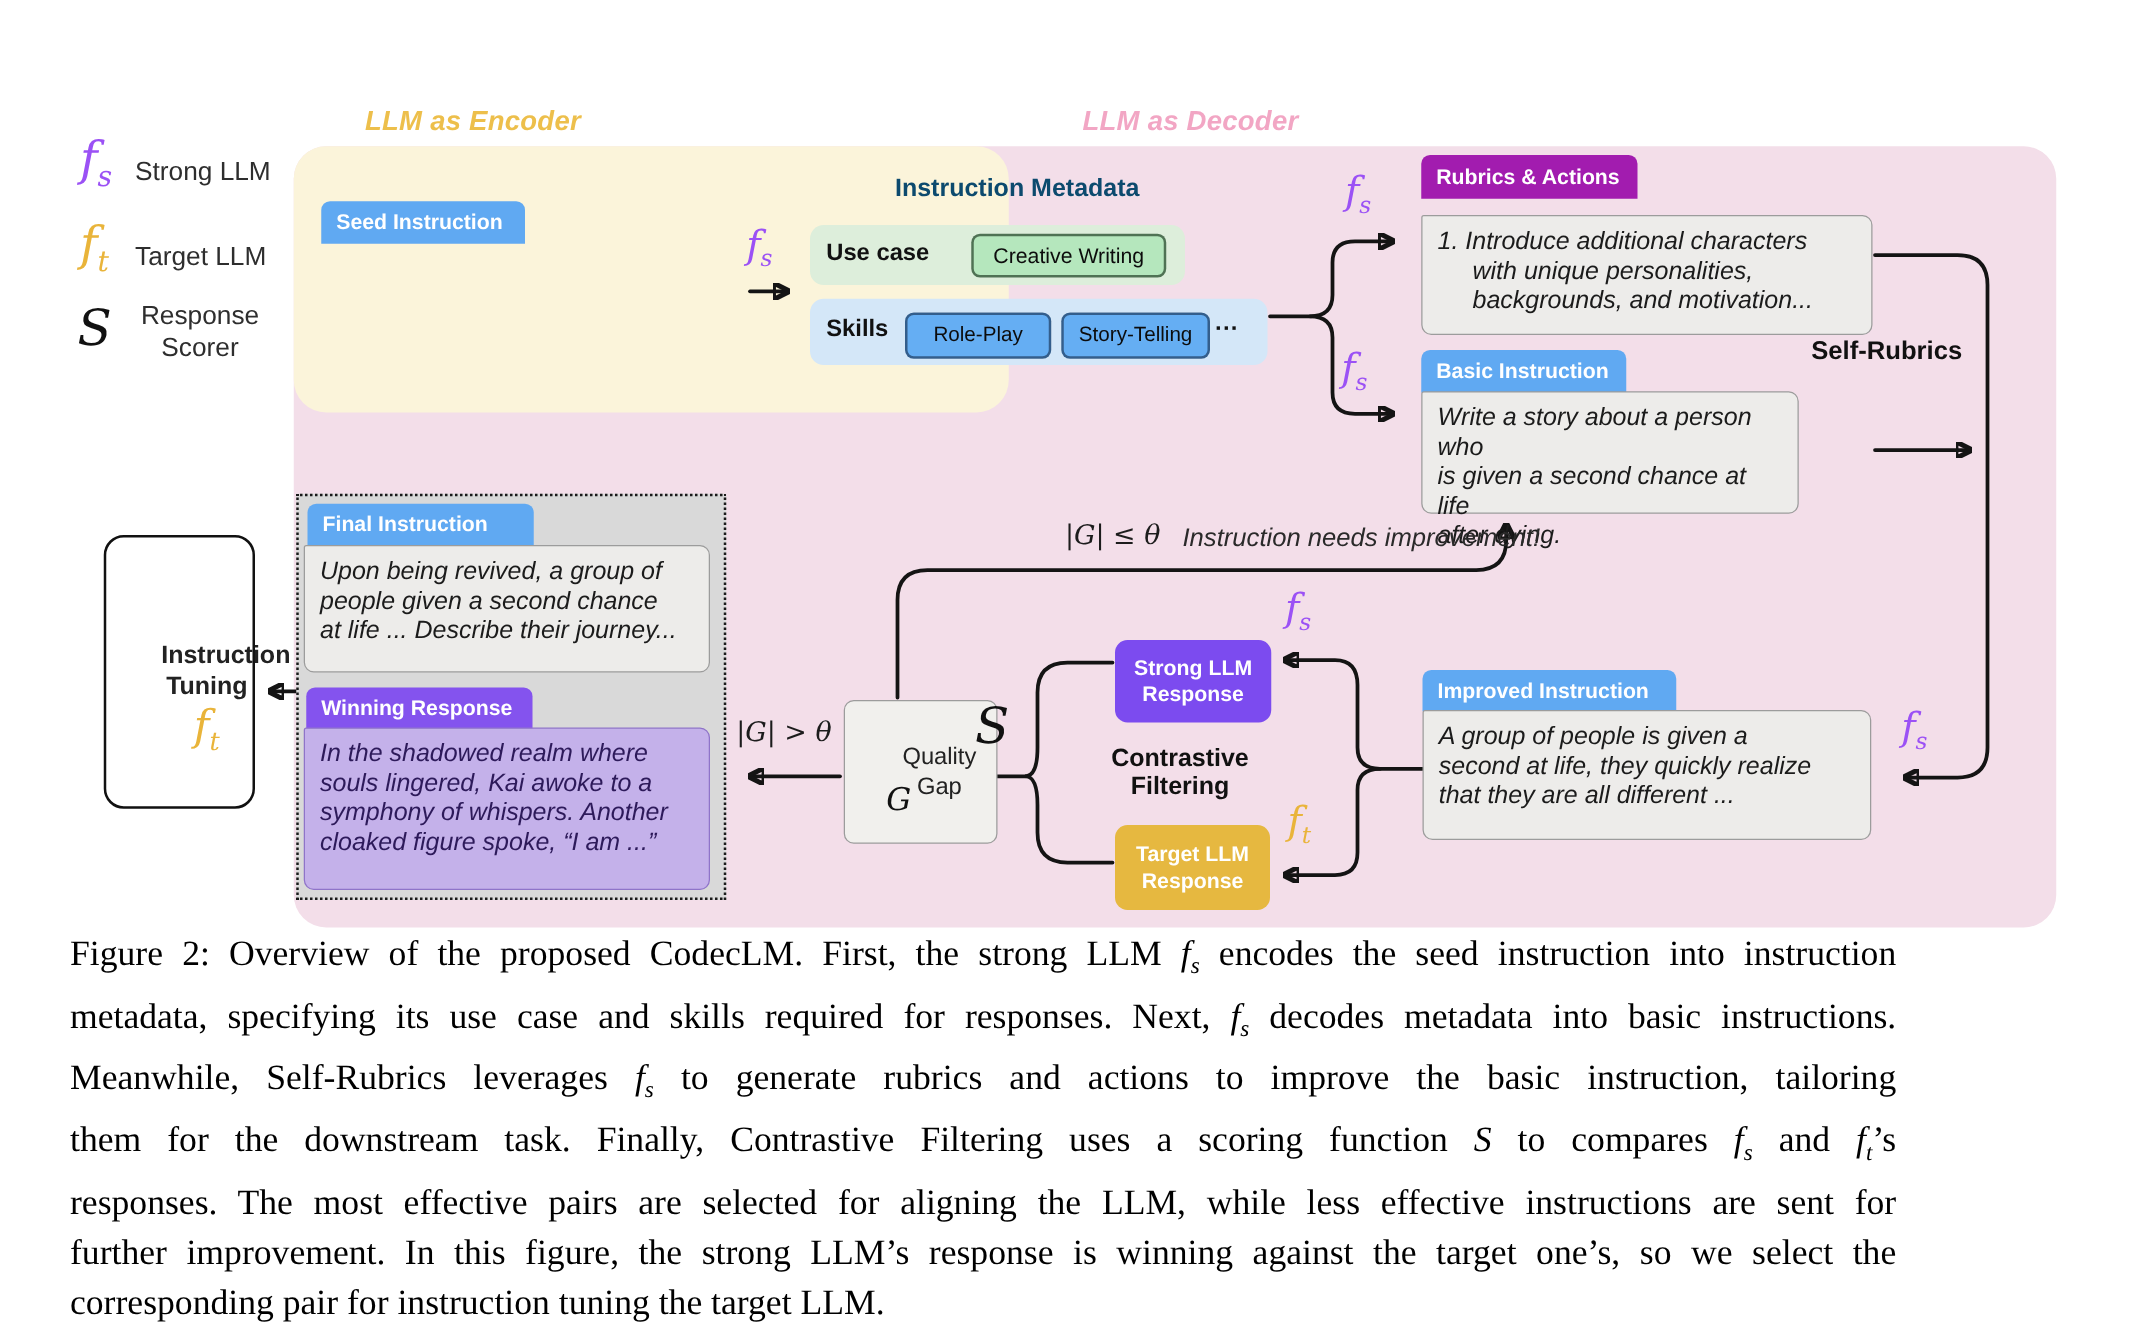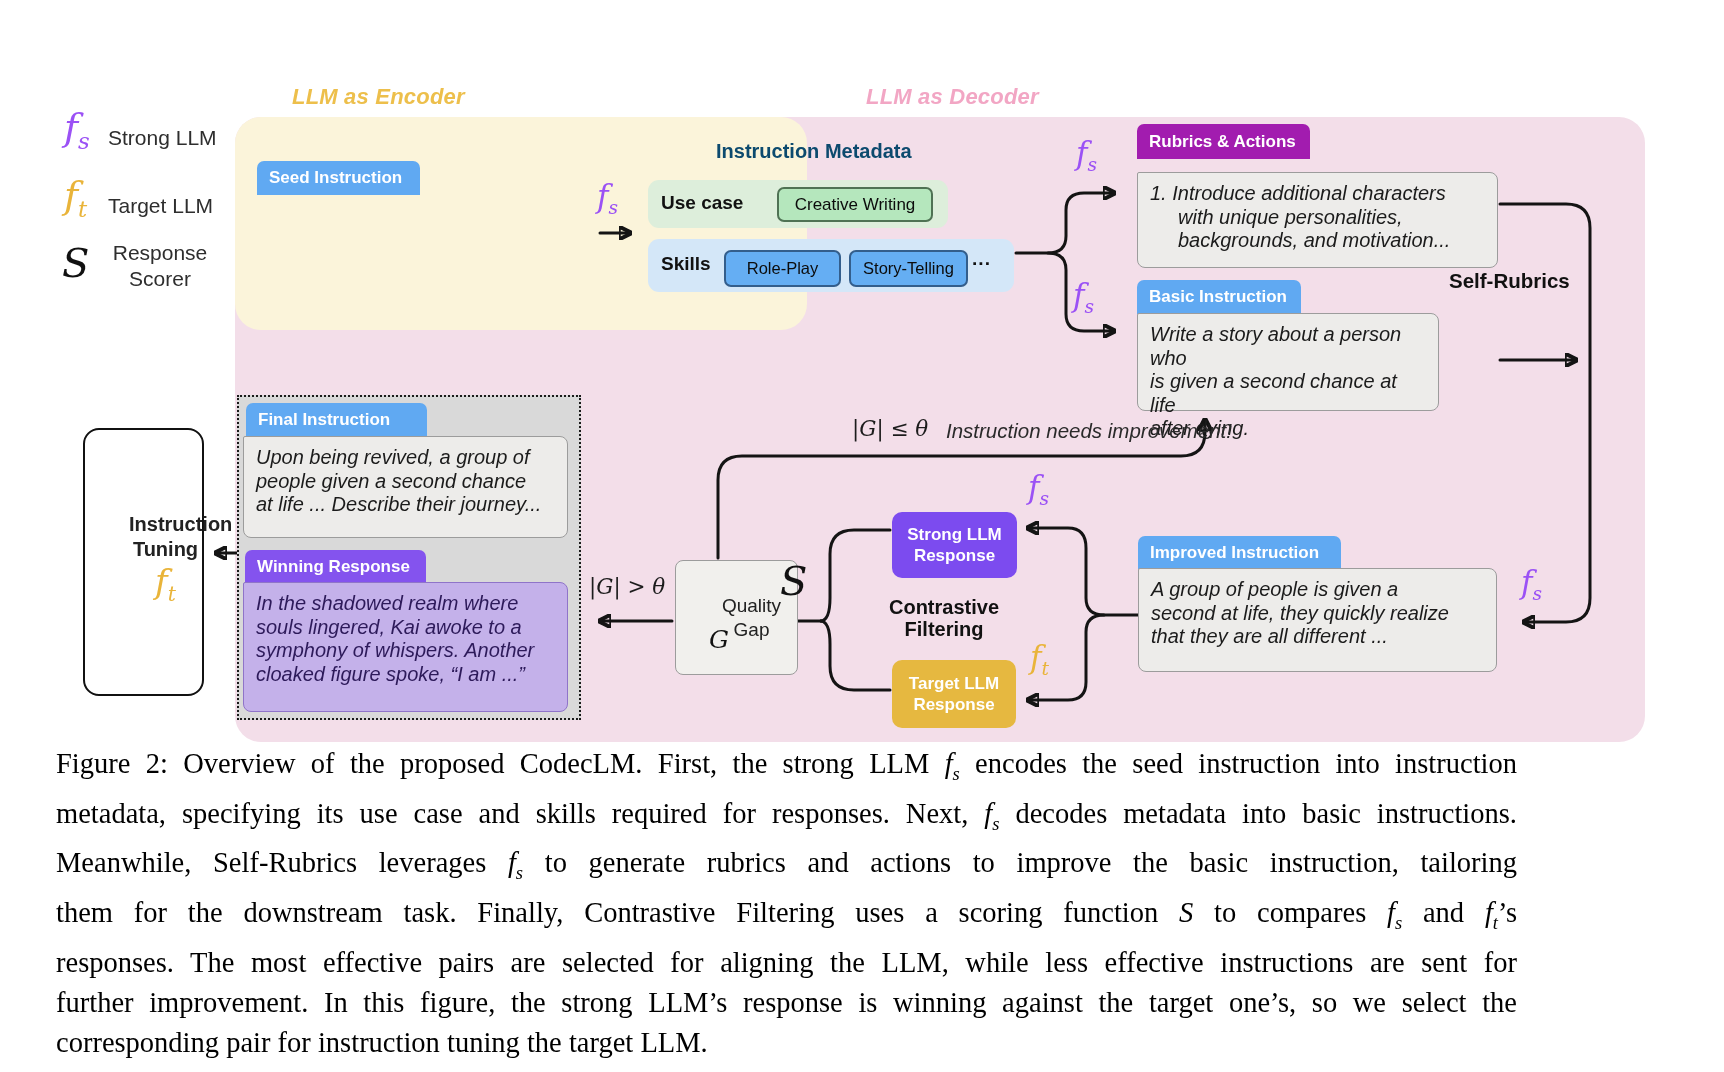--- a/index.html
+++ b/index.html
@@ -83,21 +83,21 @@
   #quality-gap{position:absolute;left:675px;top:560px;width:91px;height:113px;background:#f1f0ed;
        border:1.5px solid #9c9c9c;border-radius:8px;display:flex;flex-direction:column;align-items:center;
        justify-content:center;font-size:19px;color:#222;line-height:24px;text-align:center;white-space:pre-line;padding-left:30px;}
   #gap-sym{position:absolute;left:709px;top:627px;font-size:25px;}
   #s-label{position:absolute;left:780px;top:561px;font-size:40px;}
   .cond{position:absolute;font-family:"DejaVu Serif",serif;font-style:italic;font-size:21.5px;color:#1c1c1c;}
   #cond-select{left:589px;top:574px;}
   #cond-improve{left:852px;top:416px;}
   #cond-note{position:absolute;left:946px;top:419px;font-size:20.5px;font-style:italic;color:#2a2a2a;}
 
-  #tuning-box{position:absolute;left:83px;top:428px;width:121px;height:268px;background:#fff;
+  #tuning-box{position:absolute;left:83px;top:428px;width:121px;height:219px;background:#fff;
        border:2.5px solid #111;border-radius:16px;box-sizing:border-box;text-align:center;padding-left:44px;}
   #tuning-label{margin-top:82px;font-size:20px;font-weight:bold;line-height:25px;color:#222;}
   #tuning-sym{font-size:34px;margin-top:2px;display:inline-block;}
 
   .caption{position:absolute;left:56px;top:744px;width:1461px;font-family:"Liberation Serif",serif;
        font-size:28.5px;color:#000;}
   .cap-line{line-height:40px;}
   .cap-line.just{text-align:justify;text-align-last:justify;}
   .cap-math{font-style:italic;}
   .cap-math sub{font-size:65%;font-style:italic;}

